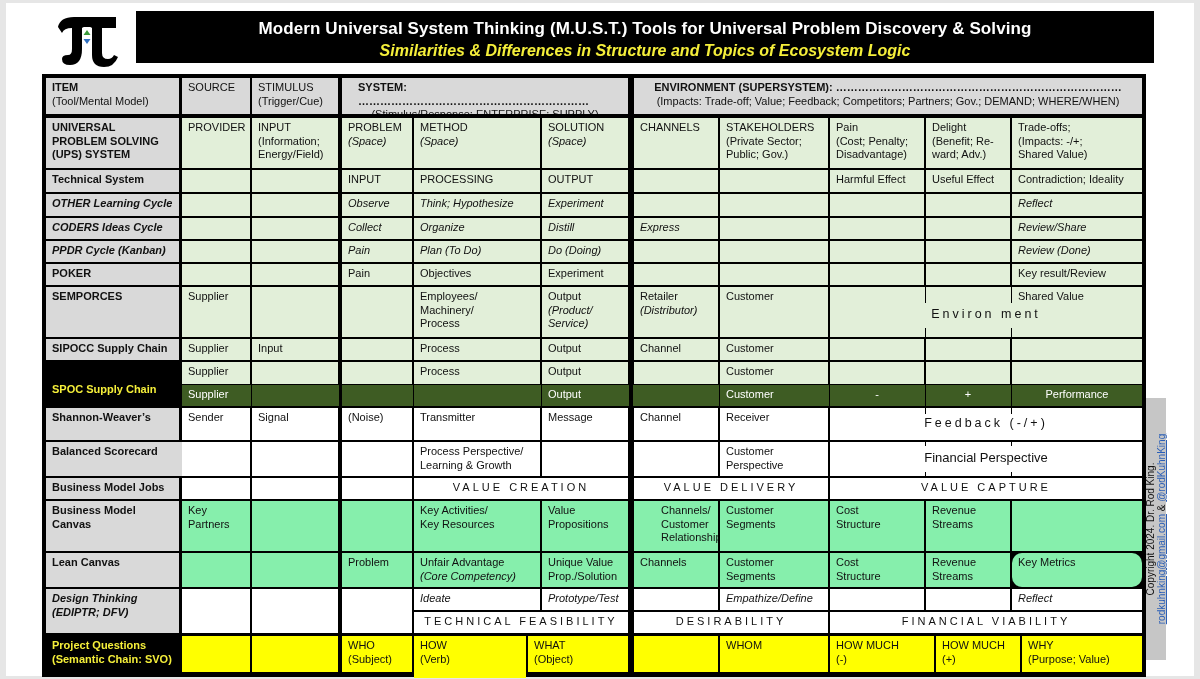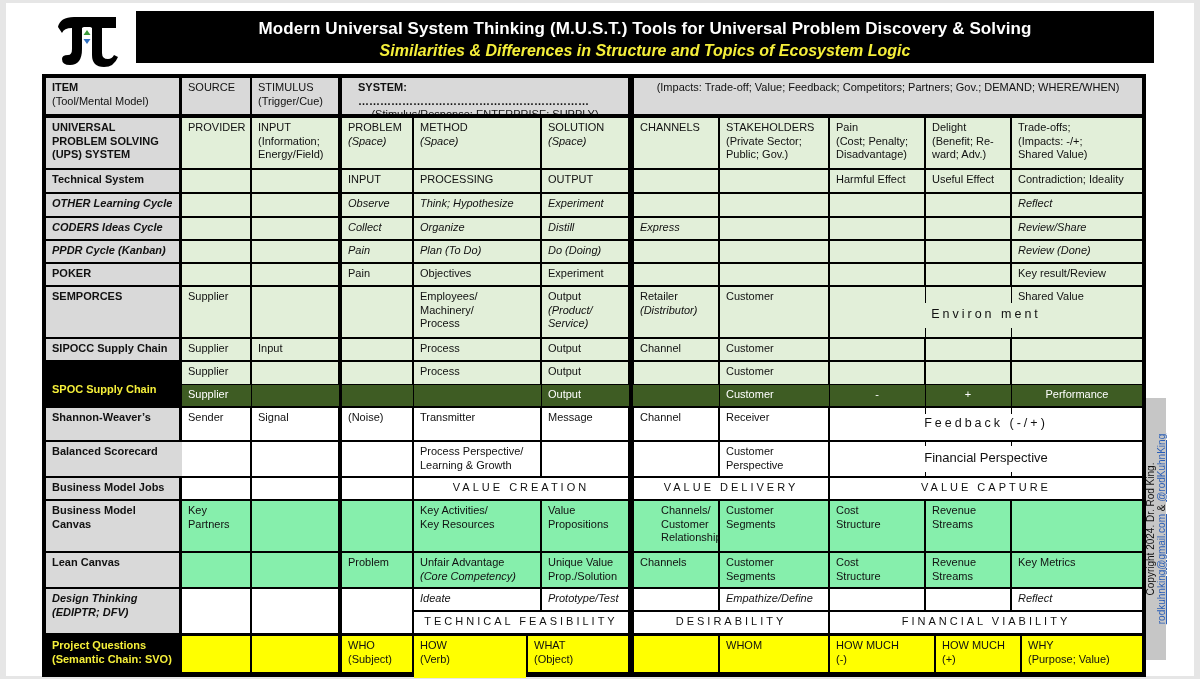--- a/index.html
+++ b/index.html
@@ -88,20 +88,21 @@
 </div>
 <div class="cell gray" style="left:252px;top:78px;width:86px;height:36px;">
   <div>STIMULUS</div>
   <div>(Trigger/Cue)</div>
 </div>
 <div class="cell gray" style="left:342px;top:78px;width:286px;height:36px;">
   <div style="padding-left:10px;" class="b">SYSTEM: ………………………………………………………</div>
   <div class="center">(Stimulus/Response; ENTERPRISE; SUPPLY)</div>
 </div>
 <div class="cell gray" style="left:634px;top:78px;width:508px;height:36px;">
+  <div class="center b">ENVIRONMENT (SUPERSYSTEM): ……………………………………………………………………</div>
   <div class="center">(Impacts: Trade-off; Value; Feedback; Competitors; Partners; Gov.; DEMAND; WHERE/WHEN)</div>
 </div>
 
 <div class="cell gray b" style="left:46px;top:118px;width:133px;height:50px;">UNIVERSAL PROBLEM SOLVING (UPS) SYSTEM</div>
 <div class="cell lg" style="left:182px;top:118px;width:68px;height:50px;">PROVIDER</div>
 <div class="cell lg" style="left:252px;top:118px;width:86px;height:50px;">
   <div>INPUT</div>
   <div>(Information;</div>
   <div>Energy/Field)</div>
 </div>
@@ -367,21 +368,21 @@
   <div>Segments</div>
 </div>
 <div class="cell lb" style="left:830px;top:553px;width:94px;height:34px;">
   <div>Cost</div>
   <div>Structure</div>
 </div>
 <div class="cell lb" style="left:926px;top:553px;width:84px;height:34px;">
   <div>Revenue</div>
   <div>Streams</div>
 </div>
-<div class="cell lb" style="left:1012px;top:553px;width:130px;height:34px;">Key Metrics</div>
+<div class="cell lb" style="left:1012px;top:553px;width:130px;height:34px;border-radius:10px;">Key Metrics</div>
 
 <div class="cell gray b i" style="left:46px;top:589px;width:133px;height:44px;">
   <div>Design Thinking</div>
   <div>(EDIPTR; DFV)</div>
 </div>
 <div class="cell wh" style="left:182px;top:589px;width:68px;height:44px;"></div>
 <div class="cell wh" style="left:252px;top:589px;width:86px;height:44px;"></div>
 <div class="cell wh" style="left:342px;top:589px;width:70px;height:44px;"></div>
 <div class="cell wh i" style="left:414px;top:589px;width:126px;height:21px;">Ideate</div>
 <div class="cell wh i" style="left:542px;top:589px;width:86px;height:21px;">Prototype/Test</div>

